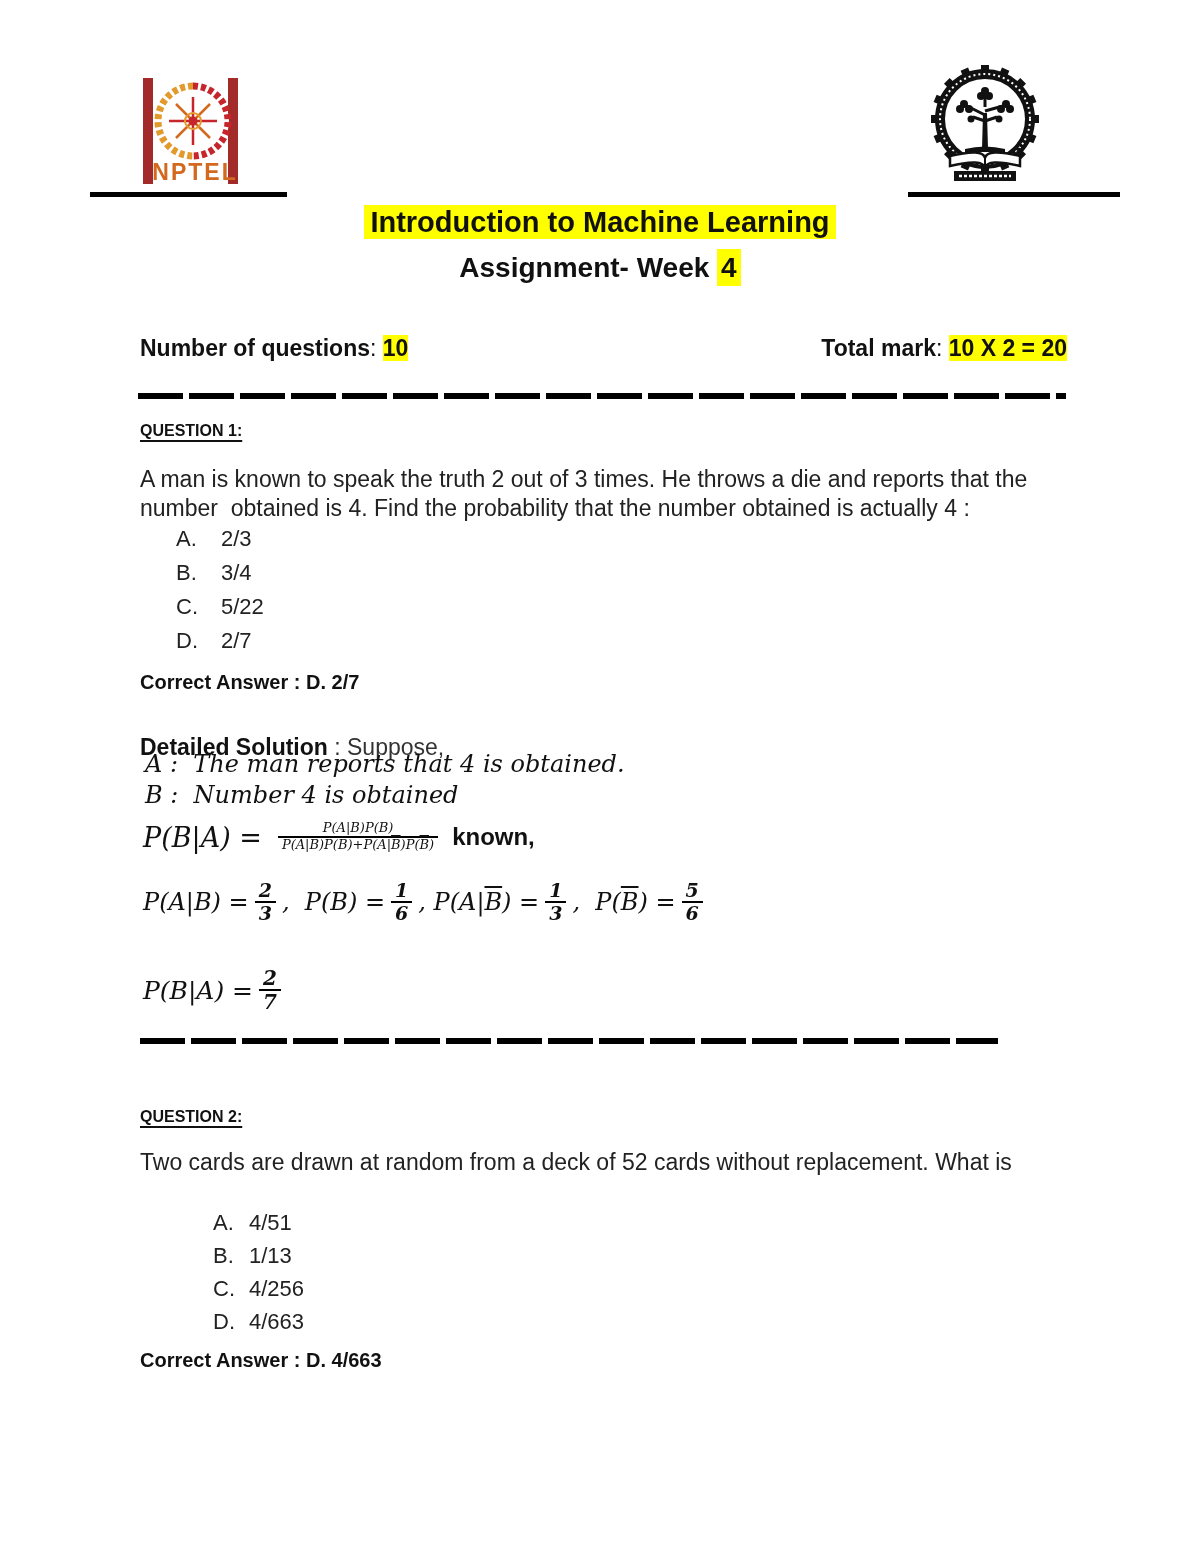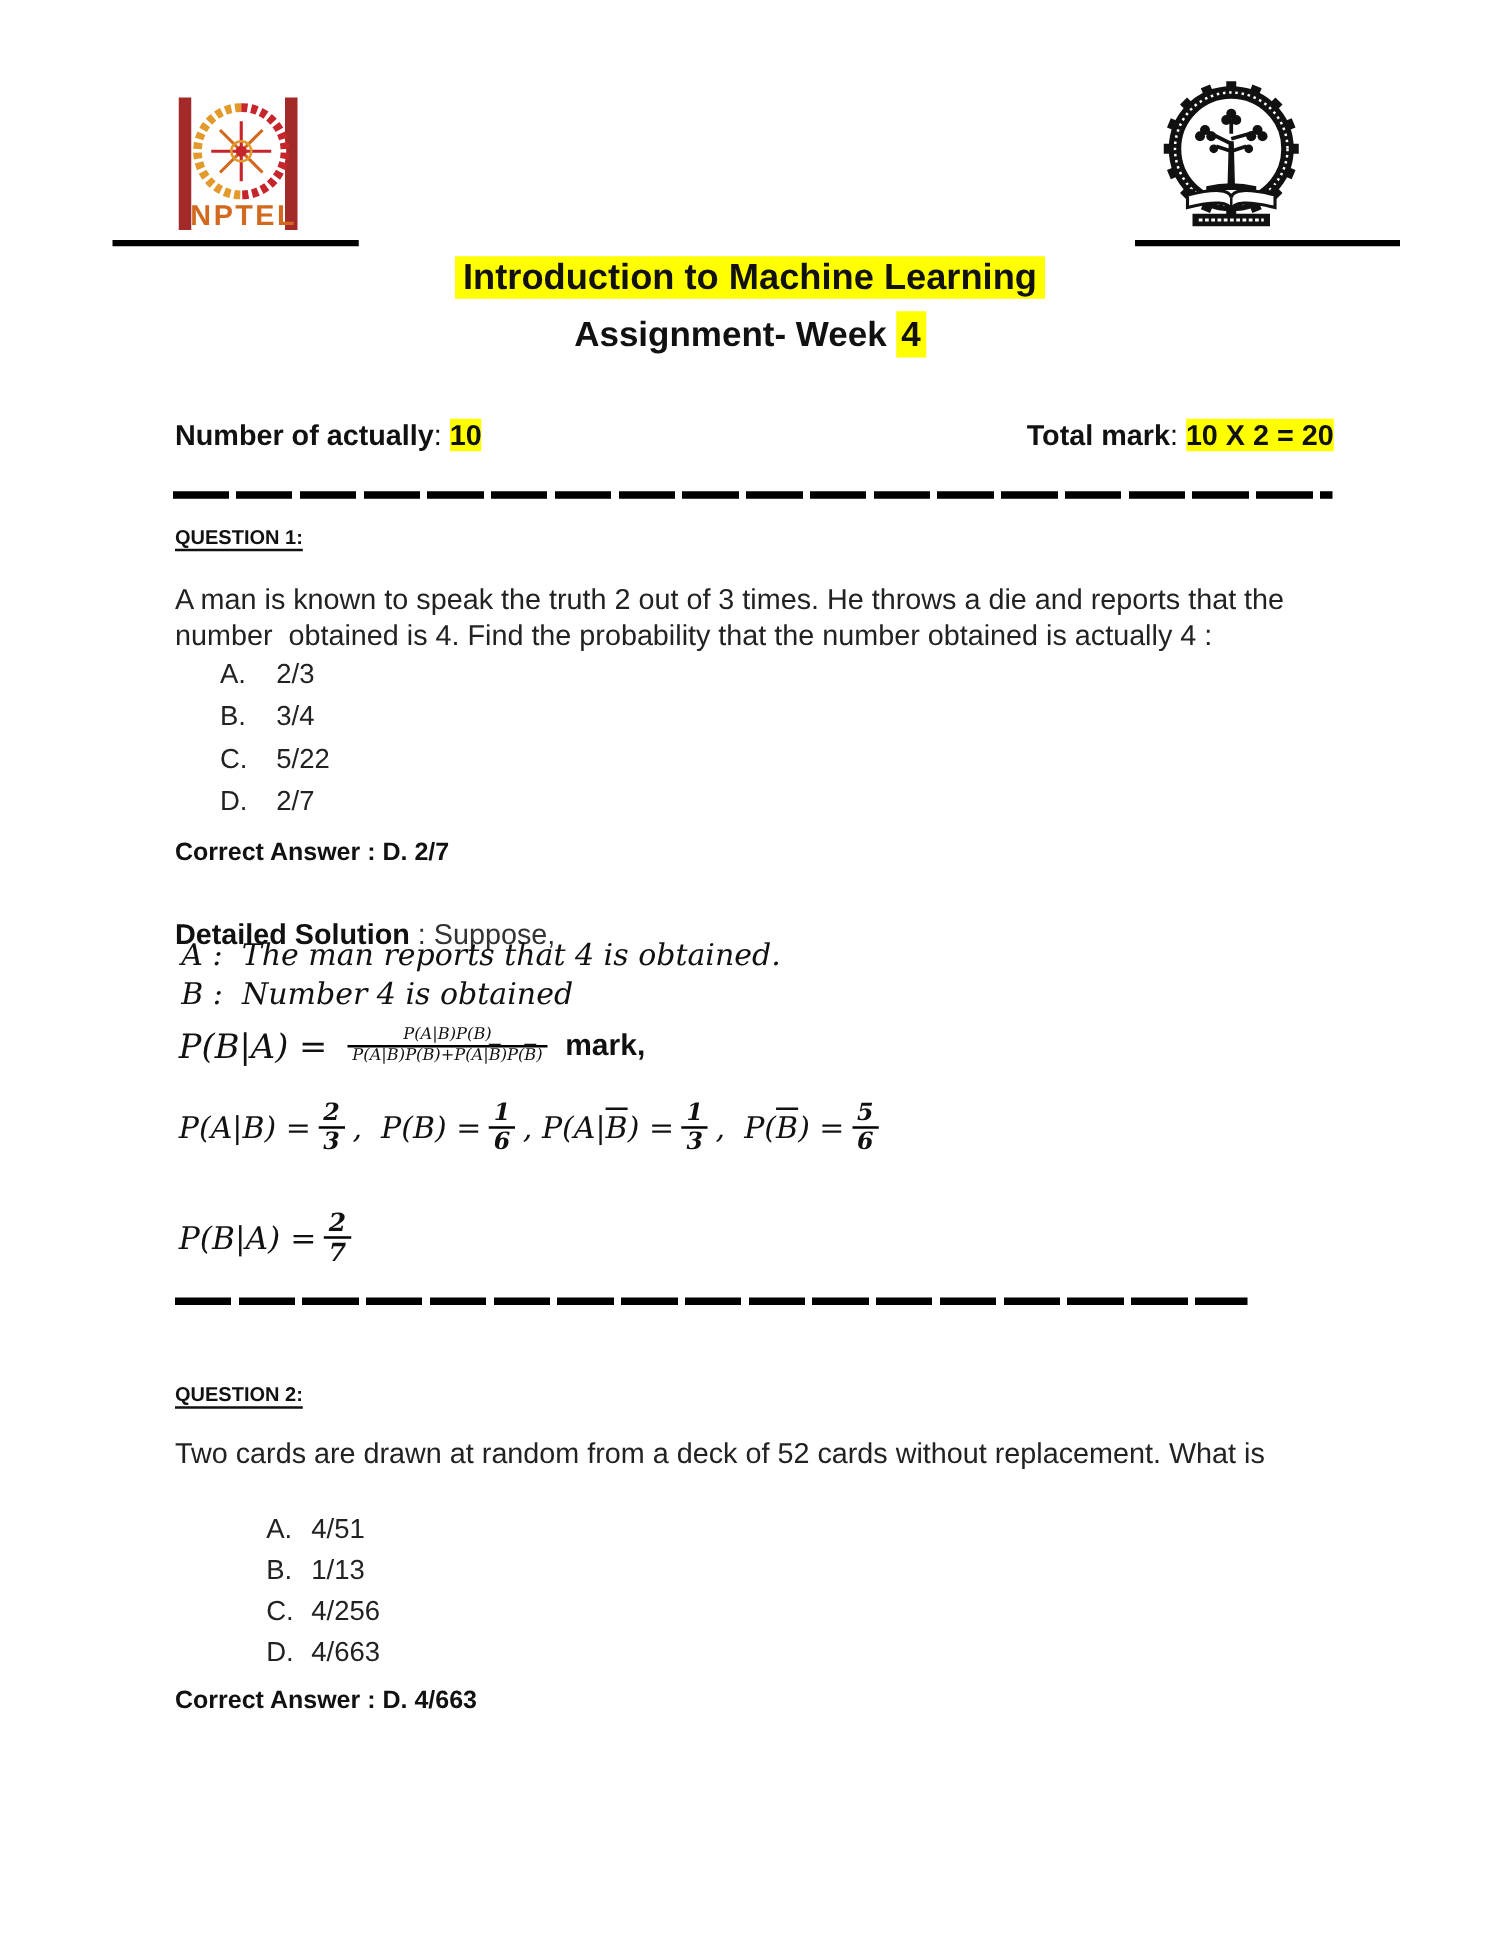--- a/index.html
+++ b/index.html
@@ -143,21 +143,21 @@
   <div class="abs rule rule-right"></div>
 
   <div class="abs center title-line">
     <span class="hl">Introduction to Machine Learning</span>
   </div>
   <div class="abs center subtitle-line">
     <span class="pre">Assignment- Week </span><span class="hl">4</span>
   </div>
 
   <div class="abs meta meta-left">
-    <span class="b">Number of actually</span><span class="pre">: </span><span class="b hl">10</span>
+    <span class="b">Number of questions</span><span class="pre">: </span><span class="b hl">10</span>
   </div>
   <div class="abs meta meta-right">
     <span class="b">Total mark</span><span class="pre">: </span><span class="b hl">10 X 2 = 20</span>
   </div>
 
   <div class="abs sep sep1"></div>
 
   <div class="abs q-heading" style="left:140px;top:422px;">QUESTION 1:</div>
   <div class="abs q-text" style="left:140px;top:465px;width:930px;">
     <div class="pre">A man is known to speak the truth 2 out of 3 times. He throws a die and reports that the</div>
@@ -188,21 +188,21 @@
 
   <div class="abs math math-def pre" style="top:750px;">A :  The man reports that 4 is obtained.</div>
   <div class="abs math math-def pre" style="top:781px;">B :  Number 4 is obtained</div>
 
   <div class="abs math math-line bayes">
     <span class="lhs pre">P(B|A) =</span>
     <span class="frac">
       <span class="num">P(A|B)P(B)</span>
       <span class="den"><span>P(A|B)P(B)+P(A|</span><span class="ovl">B</span><span>)P(</span><span class="ovl">B</span><span>)</span></span>
     </span>
-    <span class="here">mark,</span>
+    <span class="here">known,</span>
   </div>
 
   <div class="abs math math-line eqline">
     <span class="pre">P(A|B) =</span>
     <span class="frac">
         <span class="num">2</span>
         <span class="den">3</span>
       </span>
     <span class="pre">,  P(B) =</span>
     <span class="frac">

